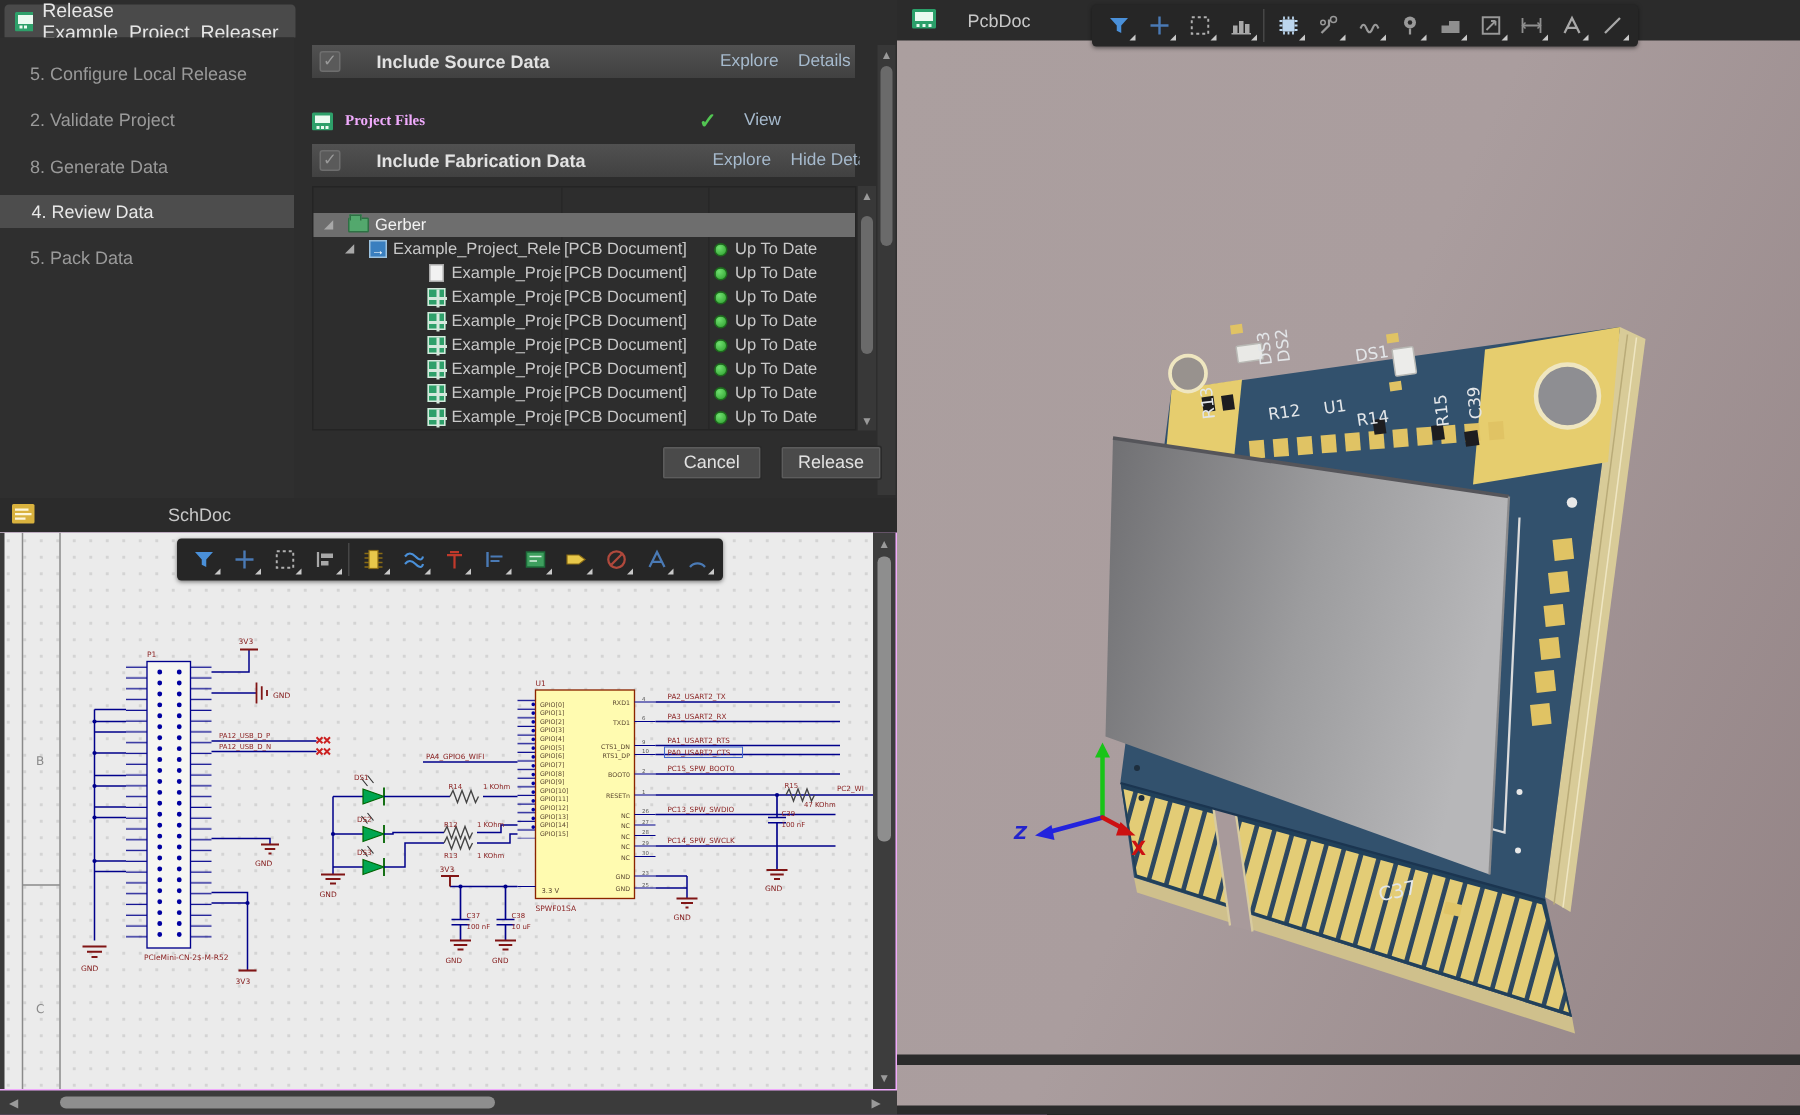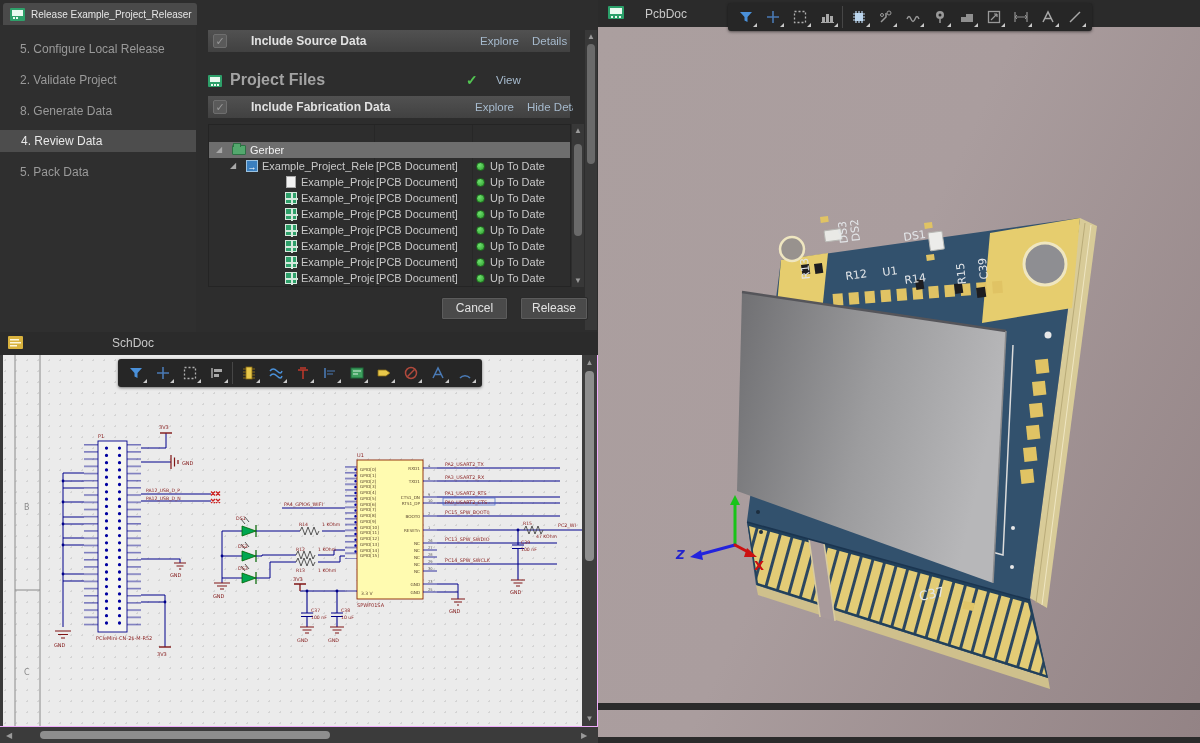--- a/index.html
+++ b/index.html
@@ -3,30 +3,30 @@
 <meta charset="utf-8">
 <style>
   * { margin:0; padding:0; box-sizing:border-box; }
   html,body { width:1200px; height:743px; background:#262626; font-family:"Liberation Sans",sans-serif; overflow:hidden; }
   #stage { position:relative; width:1200px; height:743px; background:#262626; }
   .abs { position:absolute; }
 
   
   #release-pane { left:0; top:0; width:598px; height:332px; background:#2d2d2d; }
   #release-tab { left:3px; top:3px; width:194px; height:22px; background:#4a4a4a; border-radius:3px 3px 0 0; display:flex; align-items:center; gap:6px; padding-left:7px; }
-  #release-tab span.t { color:#e6e6e6; font-size:10px; }
+  #release-tab span.t { color:#e6e6e6; font-size:13px; }
   #step-list { left:0; top:25px; width:196px; height:307px; background:#2f2f2f; }
   .step { position:absolute; left:0; width:196px; height:22px; line-height:22px; padding-left:20px; color:#9a9a9a; font-size:12px; }
   .step.sel { background:#4d4d4d; color:#e8e8e8;padding-left:21px; }
   .secbar { position:absolute; left:208px; width:362px; height:22px; background:linear-gradient(#515151,#414141); display:flex; align-items:center; }
   .secbar .cb { width:14px; height:14px; margin-left:5px; background:#5a5a5a; border:1px solid #6e6e6e; border-radius:2px; color:#999; font-size:11px; line-height:13px; text-align:center; }
   .secbar .ttl { color:#e2e2e2; font-size:12px; font-weight:bold; margin-left:24px; }
   .seclink { color:#a6bacd; font-size:11.5px; }
   .prow { position:absolute; left:208px; top:68px; width:362px; height:24px; display:flex; align-items:center; }
-  .prow .lbl { color:#a3a3a3; font-size:16px; font-weight:bold; margin-left:6px; }
+  .prow .lbl { color:#f0abfc; font-size:10px; font-weight:bold; margin-left:6px;font-family:Liberation Serif, serif; }
   .gcheck { color:#52c552; font-size:14px; font-weight:bold; }
   
   #ftable { left:208px; top:124px; width:363px; height:163px; background:#2d2d2d; border:1px solid #242424; }
   #fhead { position:absolute; left:0; top:0; width:361px; height:16px; background:#3e3e3e; border-bottom:1px solid #262626; }
   .hcell { position:absolute; top:0; height:16px; line-height:16px; color:#c9c9c9; font-size:11px; padding-left:5px; }
   .colline { position:absolute; top:0; width:1px; height:161px; background:#272727; }
   .frow { position:absolute; left:0; width:361px; height:16px; line-height:16px; font-size:11px; color:#c8c8c8; }
   .frow.sel { background:#6e6e6e; color:#f2f2f2; }
   .fname { position:absolute; overflow:hidden; white-space:nowrap; }
   .fsrc { position:absolute; left:167px; width:96px; overflow:hidden; white-space:nowrap; }

